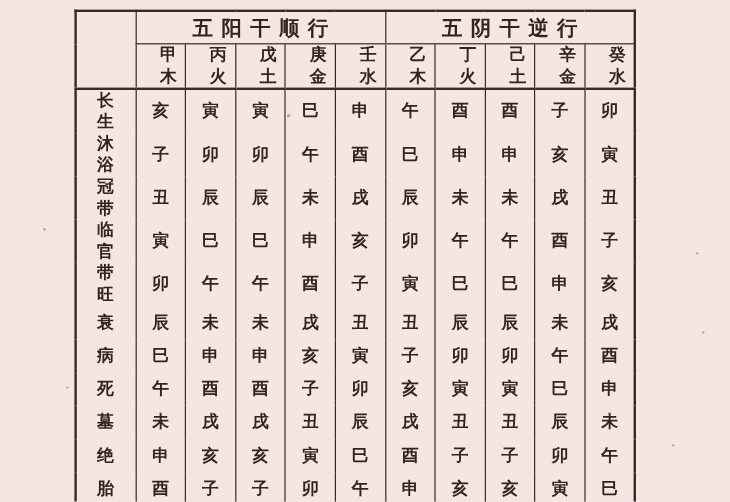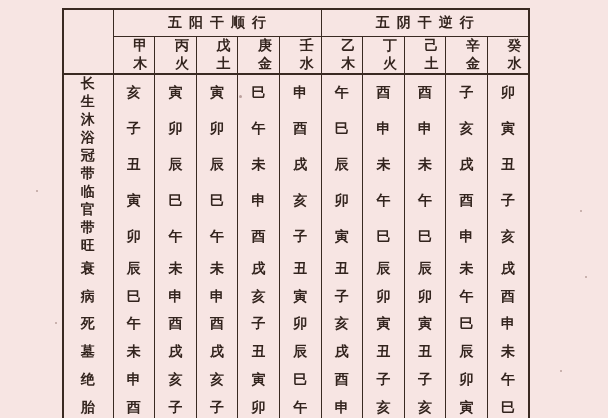--- a/index.html
+++ b/index.html
@@ -39,21 +39,21 @@
     vertical-align: middle;
     border-left: 1.5px solid var(--line);
     font-weight: bold;
   }
   
   tr.group-row th.group {
     height: 26px;
     border-bottom: 1.5px solid var(--line);
     letter-spacing: 7px;
     padding-left: 7px;
-    font-size: 14px;
+    font-size: 17px;
   }
   th.corner {
     border-bottom: 2px solid var(--line);
     border-left: none;
   }
   tr.stem-row th {
     height: 26px;
     border-bottom: 2px solid var(--line);
     letter-spacing: 1px;
     padding-left: 14px;

